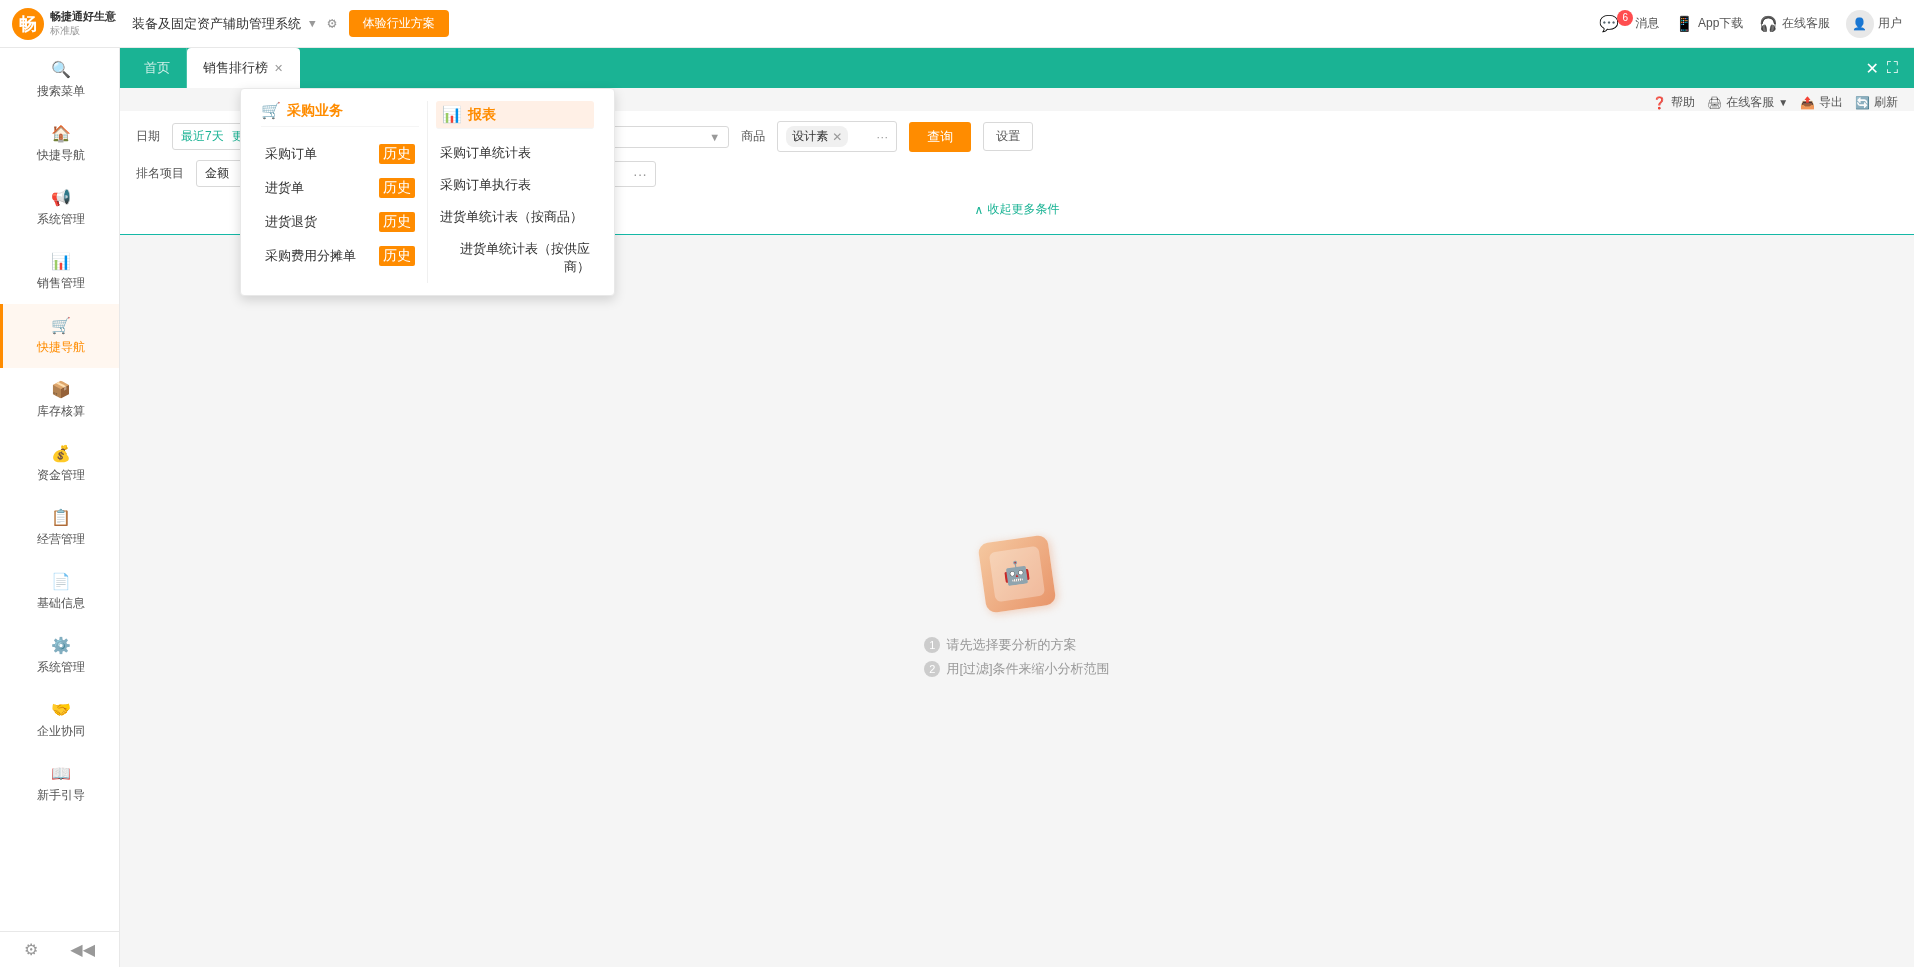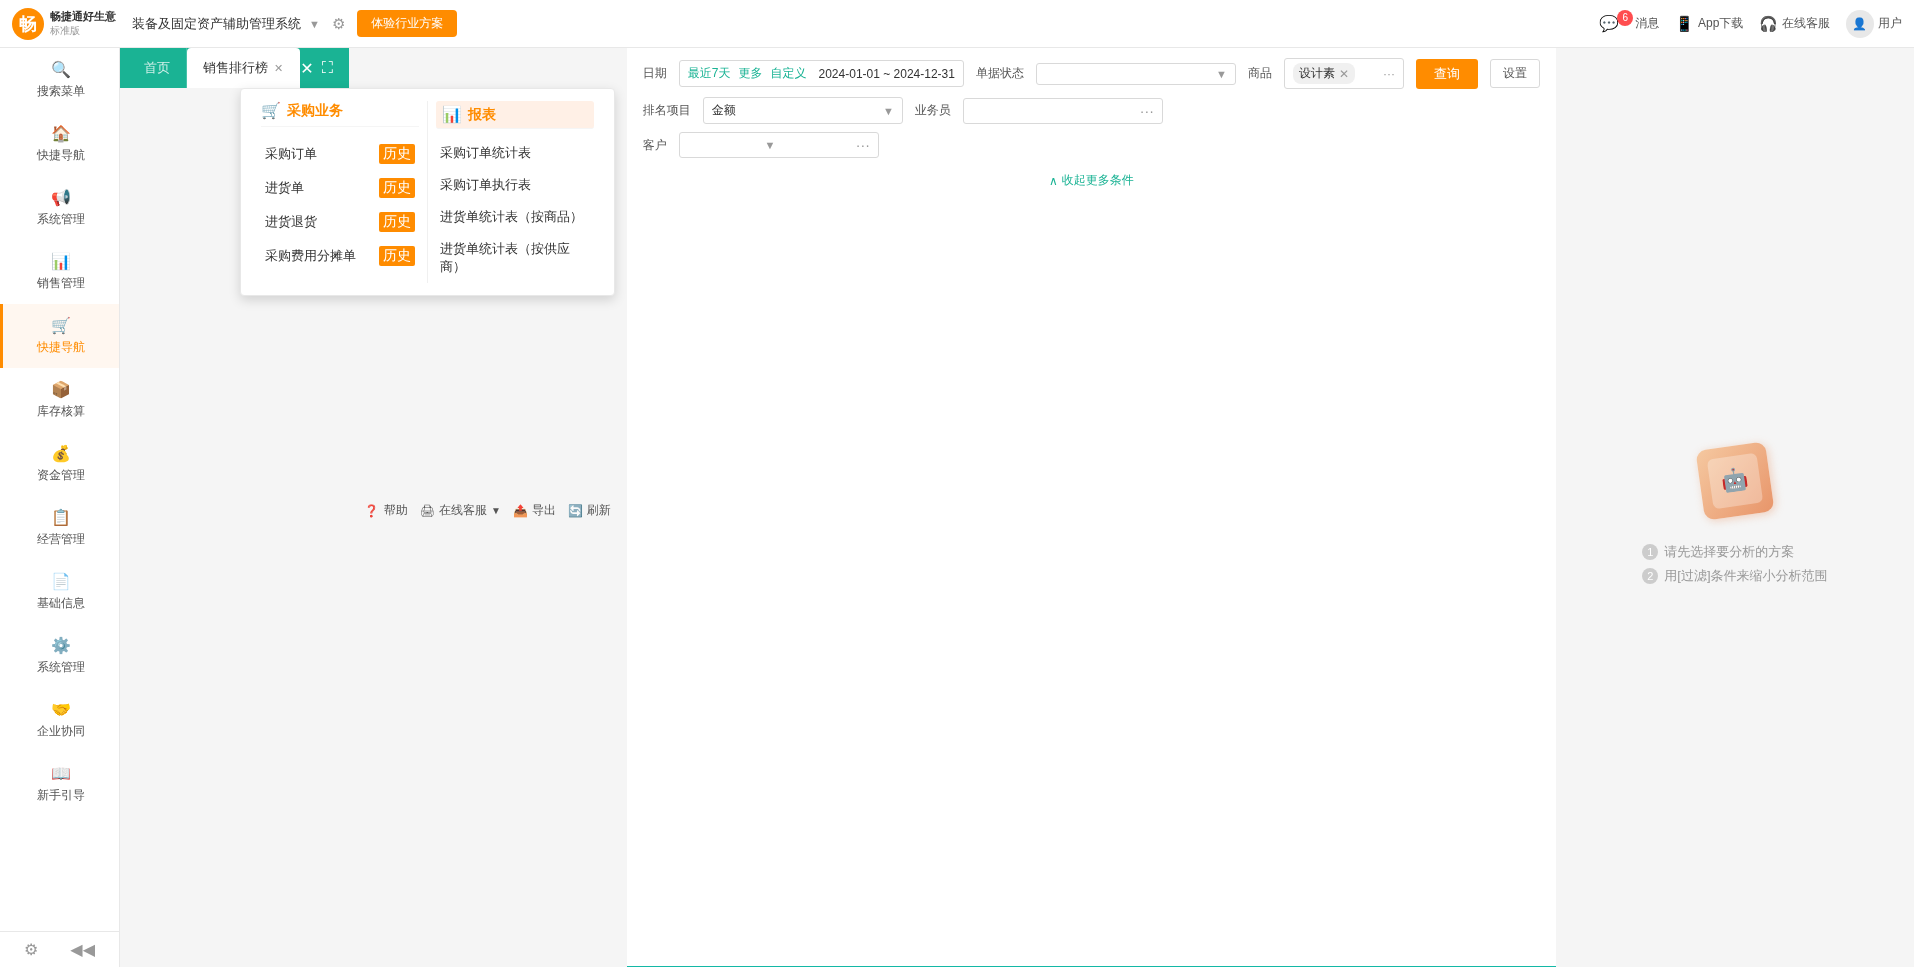--- a/index.html
+++ b/index.html
@@ -24,21 +24,21 @@
     }
     .logo-icon {
       width: 32px; height: 32px;
       background: #ff8c00;
       border-radius: 50%;
       display: flex; align-items: center; justify-content: center;
       color: white; font-size: 18px; font-weight: bold;
     }
     .system-title-area {
       display: flex; align-items: center; gap: 8px;
-      color: #333; font-size: 13px;
+      color: #333; font-size: 13px; font-family: Liberation Mono, monospace;
     }
     .trial-btn {
       background: #ff8c00; color: white; border: none;
       padding: 5px 14px; border-radius: 4px; font-size: 12px; cursor: pointer;
       margin-left: 12px;
     }
     .header-right {
       margin-left: auto;
       display: flex; align-items: center; gap: 16px;
     }
@@ -89,20 +89,21 @@
     .sidebar-bottom {
       margin-top: auto;
       display: flex; align-items: center; justify-content: space-around;
       padding: 8px; border-top: 1px solid #e8e8e8;
     }
 
     
     .content-area {
       flex: 1;
       display: flex;
+      flex-direction: column;
       overflow: hidden;
       position: relative;
     }
 
     
     .tab-bar {
       height: 40px;
       background: #1ab394;
       display: flex;
       align-items: center;
@@ -207,20 +208,21 @@
       display: flex; align-items: center; gap: 6px;
       font-size: 14px; font-weight: bold; color: #ff8c00;
       margin-bottom: 10px; padding-bottom: 6px;
       border-bottom: 1px solid #f5f5f5;
     }
     .dropdown-col-header .col-icon { font-size: 16px; }
     .dropdown-item {
       display: flex; align-items: center; justify-content: space-between;
       padding: 7px 4px; cursor: pointer; color: #333; font-size: 13px;
       border-radius: 3px;
+      text-align: right;
     }
     .history-badge {
       background: #ff8c00; color: white;
       font-size: 14px; padding: 1px 4px; border-radius: 2px;
       margin-left: 17px;
     }
 
     
     .dropdown-col.report-col .dropdown-col-header {
       background: #fff0e6;
@@ -403,28 +405,20 @@
           <span style="color:#999;font-size:11px;">▼</span>
         </div>
 
         <span class="filter-label">业务员</span>
         <div class="filter-select" style="min-width:200px;">
           <span style="color:#ccc;"></span>
           <span style="color:#999;font-size:14px;">···</span>
         </div>
       </div>
 
-      <div class="filter-row">
-        <span class="filter-label">客户</span>
-        <div class="filter-select" style="min-width:200px;">
-          <span style="color:#ccc;"></span>
-          <span style="color:#999;font-size:11px;">▼</span>
-          <span style="color:#999;font-size:14px;margin-left:4px;">···</span>
-        </div>
-      </div>
 
       <div class="collapse-btn">
         <span>∧</span>
         <span>收起更多条件</span>
       </div>
     </div>
 
     <div class="dropdown-overlay" style="left: 120px; top: 40px;">
       <div class="dropdown-menu">
 

